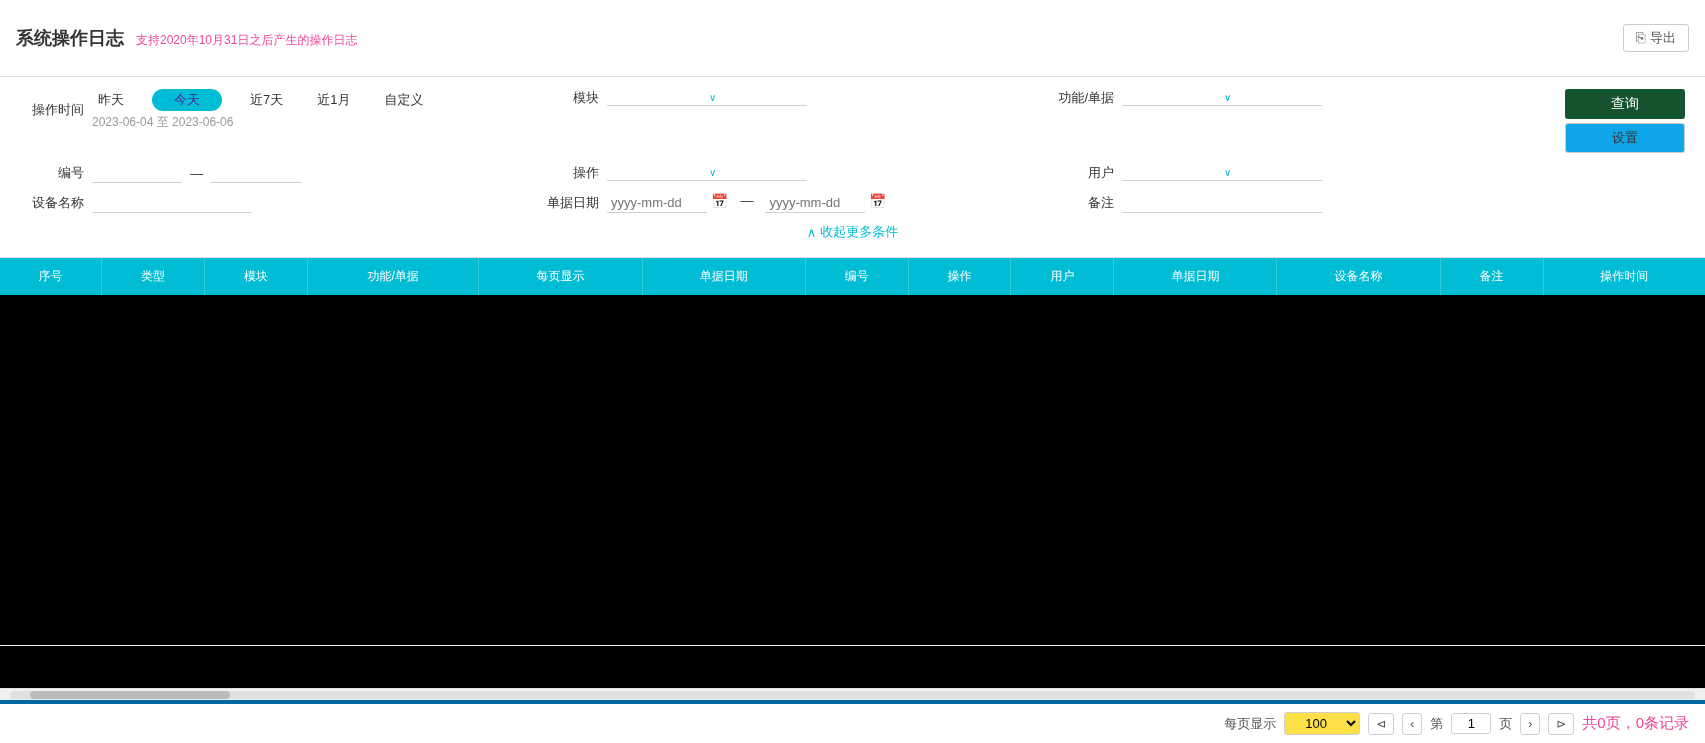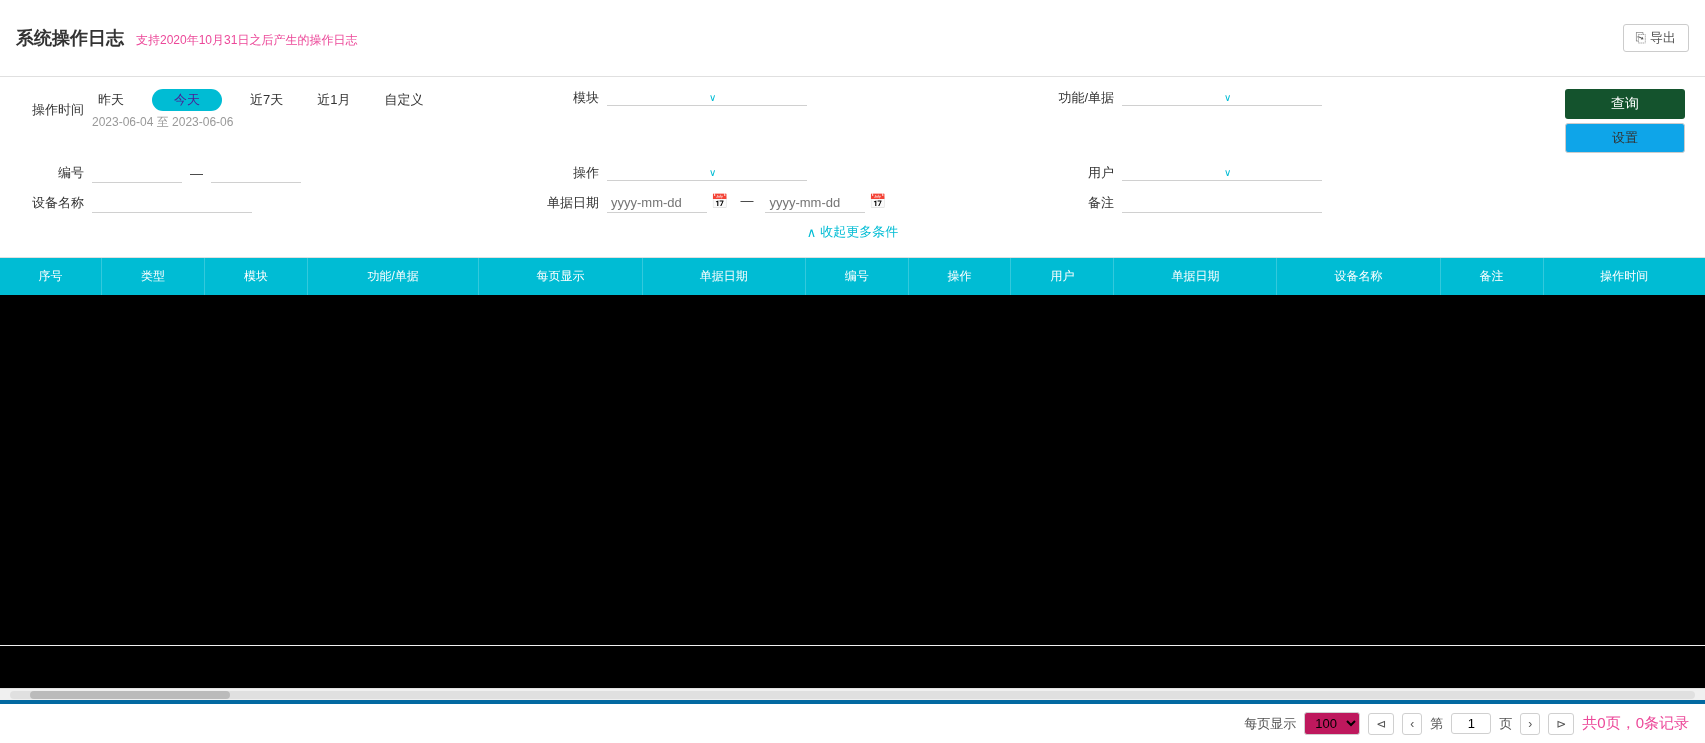--- a/index.html
+++ b/index.html
@@ -56,21 +56,21 @@
     .empty-area { height: 350px; }
 
     
     .scrollbar-area { height: 12px; background: #f0f0f0; border-top: 1px solid #e0e0e0; display: flex; align-items: center; padding: 0 10px; }
     .scrollbar-track { flex: 1; height: 8px; background: #e0e0e0; border-radius: 4px; position: relative; }
     .scrollbar-thumb { width: 200px; height: 8px; background: #bbb; border-radius: 4px; position: absolute; left: 20px; }
 
     
     .pagination { display: flex; align-items: center; justify-content: flex-end; padding: 8px 16px; background: #fff; border-top: 4px solid #0369a1; gap: 8px; }
     .per-page-label { font-size: 13px; color: #555; }
-    .per-page-select { border: 1px solid #d0d0d0; border-radius: 3px; padding: 2px 6px; font-size: 13px; cursor: pointer; background: #be185d; }
+    .per-page-select { border: 1px solid #d0d0d0; border-radius: 3px; padding: 2px 16px; font-size: 13px; cursor: pointer; background: #fde047; }
     .page-nav-btn { border: 1px solid #d0d0d0; background: #fff; padding: 3px 7px; cursor: pointer; border-radius: 3px; color: #555; font-size: 12px; }
     .page-nav-btn:disabled { color: #bbb; cursor: not-allowed; }
     .page-info { font-size: 13px; color: #555; }
     .page-input { border: 1px solid #d0d0d0; border-radius: 3px; width: 40px; text-align: center; padding: 2px; font-size: 13px; }
     .total-info { font-size: 15px; color: #ec4899; }
     .filter-cell { display: flex; align-items: center; }
     .filter-cell .filter-label { min-width: 64px; }
 
     .input-wide { width: 160px; }
     .select-wide { width: 200px; }

